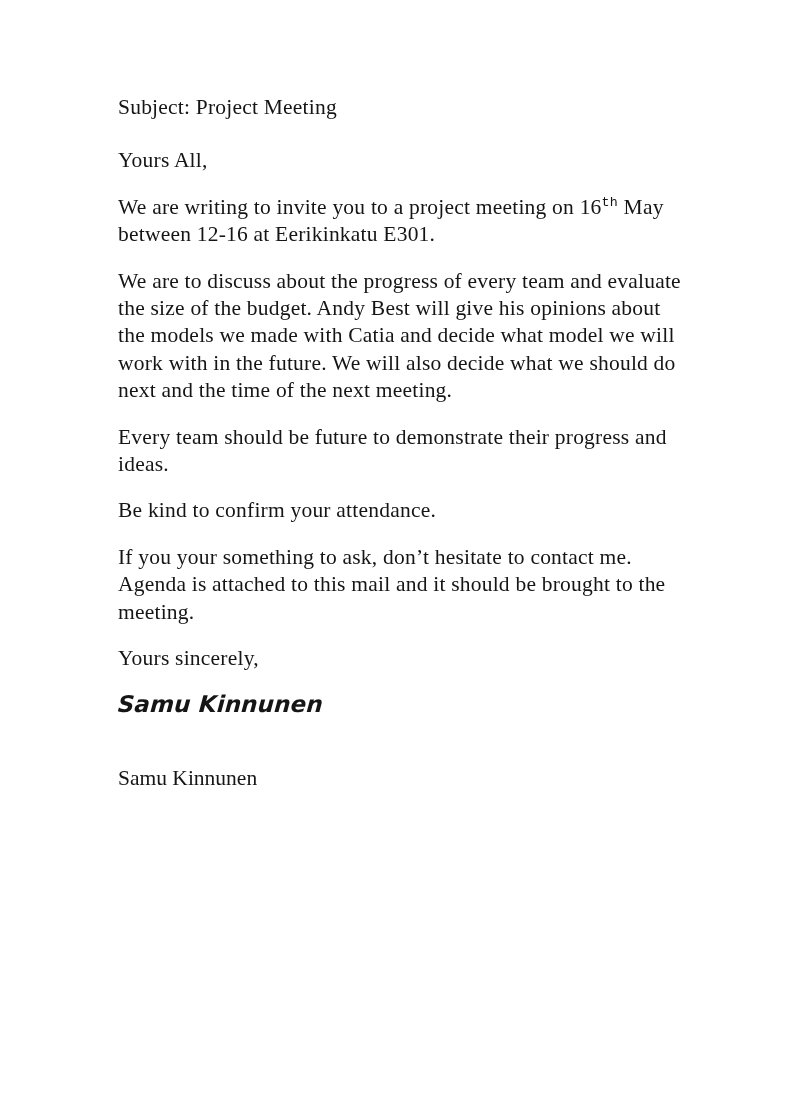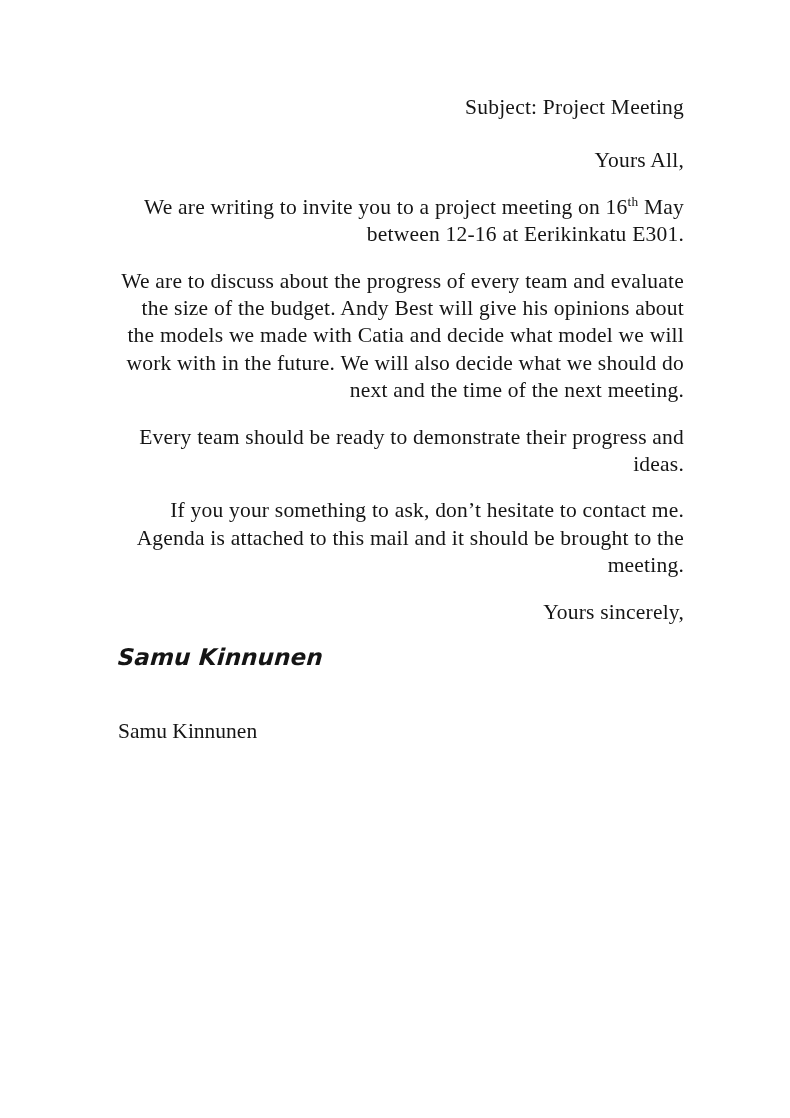--- a/index.html
+++ b/index.html
@@ -27,36 +27,37 @@
   .doc-body {
     position: absolute;
     left: 118px;
     top: 94px;
     width: 566px;
   }
   .para {
     font-size: 21.5px;
     line-height: 27.4px;
     margin: 0 0 19px 0;
-    text-align: right;
+    text-align: left;
     letter-spacing: 0.01em;
   }
   .para.subject {
     margin-bottom: 26px;
   }
   .para.salutation {
     margin-bottom: 19px;
   }
   .para.closing {
     margin-bottom: 16px;
   }
   .para sup {
     font-size: 0.62em;
     vertical-align: super;
     line-height: 0;
+    font-family: Liberation Mono, monospace;
   }
   .signature {
     font-family: "DejaVu Sans", sans-serif;
     font-style: italic;
     font-weight: bold;
     font-size: 23px;
     line-height: 30px;
     margin: 0 0 46px 0;
     letter-spacing: 0.005em;
     transform: skewX(-4deg);
@@ -80,22 +81,23 @@
   <div class="doc-body">
 
     <p class="para subject">Subject: Project Meeting</p>
 
     <p class="para salutation">Yours All,</p>
 
     <p class="para"><span>We are writing to invite you to a project meeting on 16</span><sup>th</sup><span> May between 12-16 at Eerikinkatu E301.</span></p>
 
     <p class="para">We are to discuss about the progress of every team and evaluate the size of the budget. Andy Best will give his opinions about the models we made with Catia and decide what model we will work with in the future. We will also decide what we should do next and the time of the next meeting.</p>
 
-    <p class="para">Every team should be ready to demonstrate their progress and ideas.</p>
+    <p class="para">Every team should be future to demonstrate their progress and ideas.</p>
 
+    <p class="para">Be kind to confirm your attendance.</p>
 
     <p class="para">If you your something to ask, don’t hesitate to contact me. Agenda is attached to this mail and it should be brought to the meeting.</p>
 
     <p class="para closing">Yours sincerely,</p>
 
     <div class="signature">Samu Kinnunen</div>
 
     <div class="signoff-block">
       <span class="signoff-line">Samu Kinnunen</span>
     </div>

